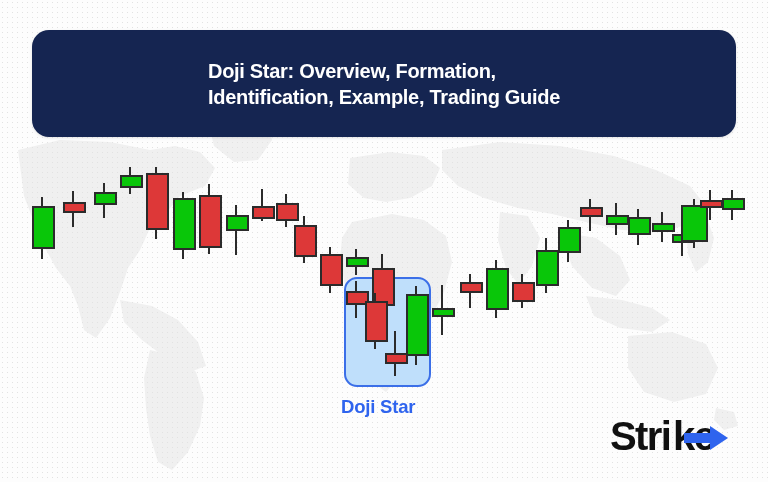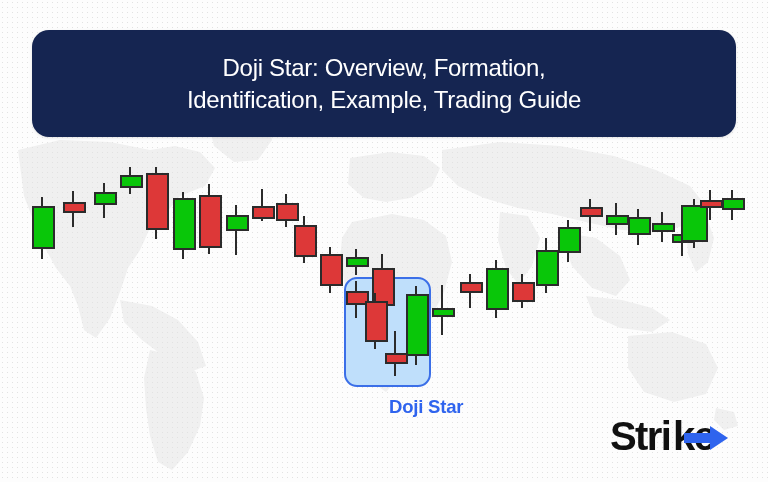--- a/index.html
+++ b/index.html
@@ -30,24 +30,24 @@
   #title-banner{
     position:absolute;left:32px;top:30px;
     width:704px;height:107px;
     background:#152551;
     border-radius:17px;
     display:flex;align-items:center;justify-content:center;
     box-shadow:0 1px 3px rgba(0,0,0,.10);
   }
   #title-text{
     color:#ffffff;
-    font-size:24px;
-    font-weight:normal;
+    font-size:20px;
+    font-weight:bold;
     line-height:1.30;
-    text-align:center;
+    text-align:left;
     letter-spacing:-0.3px;
     padding:0 14px;
     white-space:pre-line;
   }
   
   #chart-area{position:absolute;left:0;top:0;width:768px;height:482px;}
   .candle-wick{position:absolute;width:2.4px;background:#2b2b2b;border-radius:0;}
   .candle-body{position:absolute;border:2px solid #2b2b2b;box-sizing:border-box;}
   .candle-body.up{background:#09c609;}
   .candle-body.down{background:#dd3838;}
@@ -59,21 +59,20 @@
     border-radius:13px;
     box-sizing:border-box;
   }
   #doji-label{
     position:absolute;
     color:#2f64ee;
     font-size:18.5px;
     font-weight:bold;
     letter-spacing:-0.2px;
     white-space:nowrap;
-    margin-left:48px;
   }
   
   #logo{
     position:absolute;right:26px;bottom:18px;
     height:52px;
     display:flex;align-items:center;
   }
   #logo-svg{display:block;}
 </style>
 </head>

